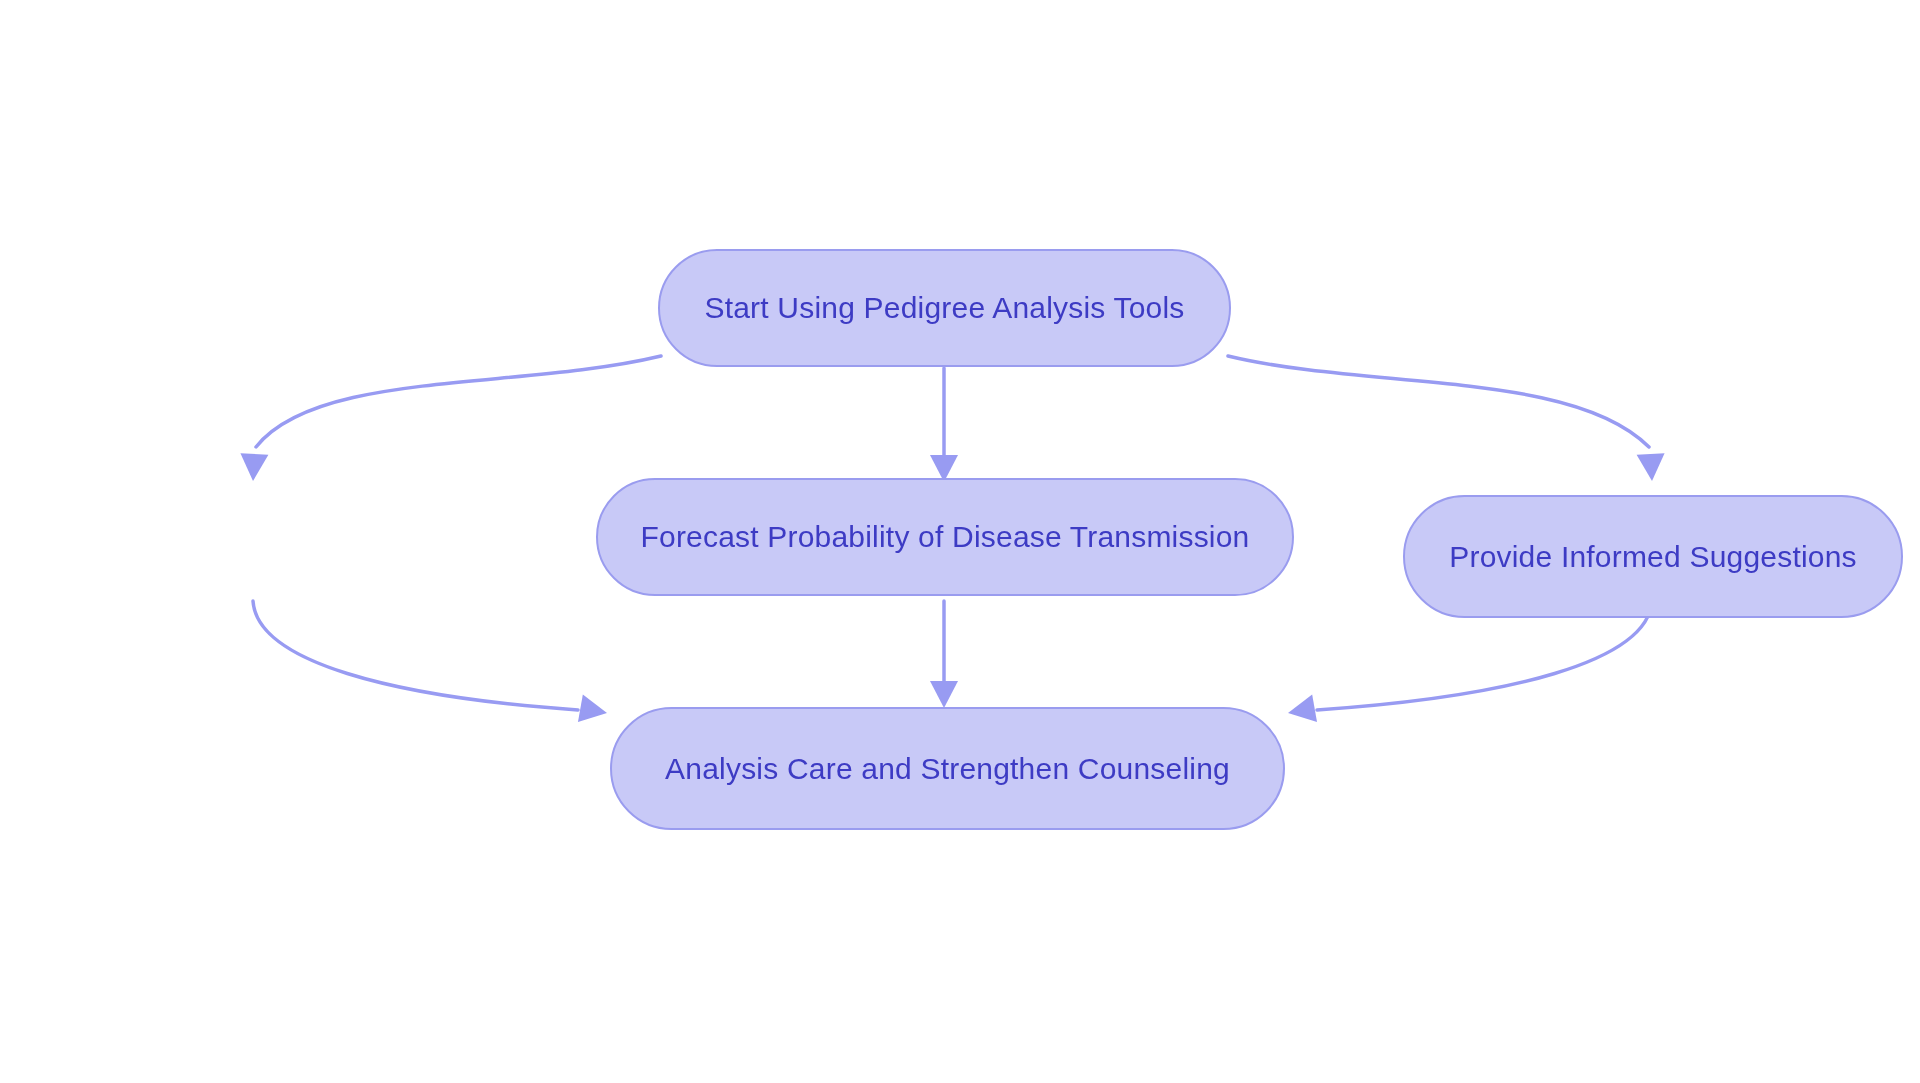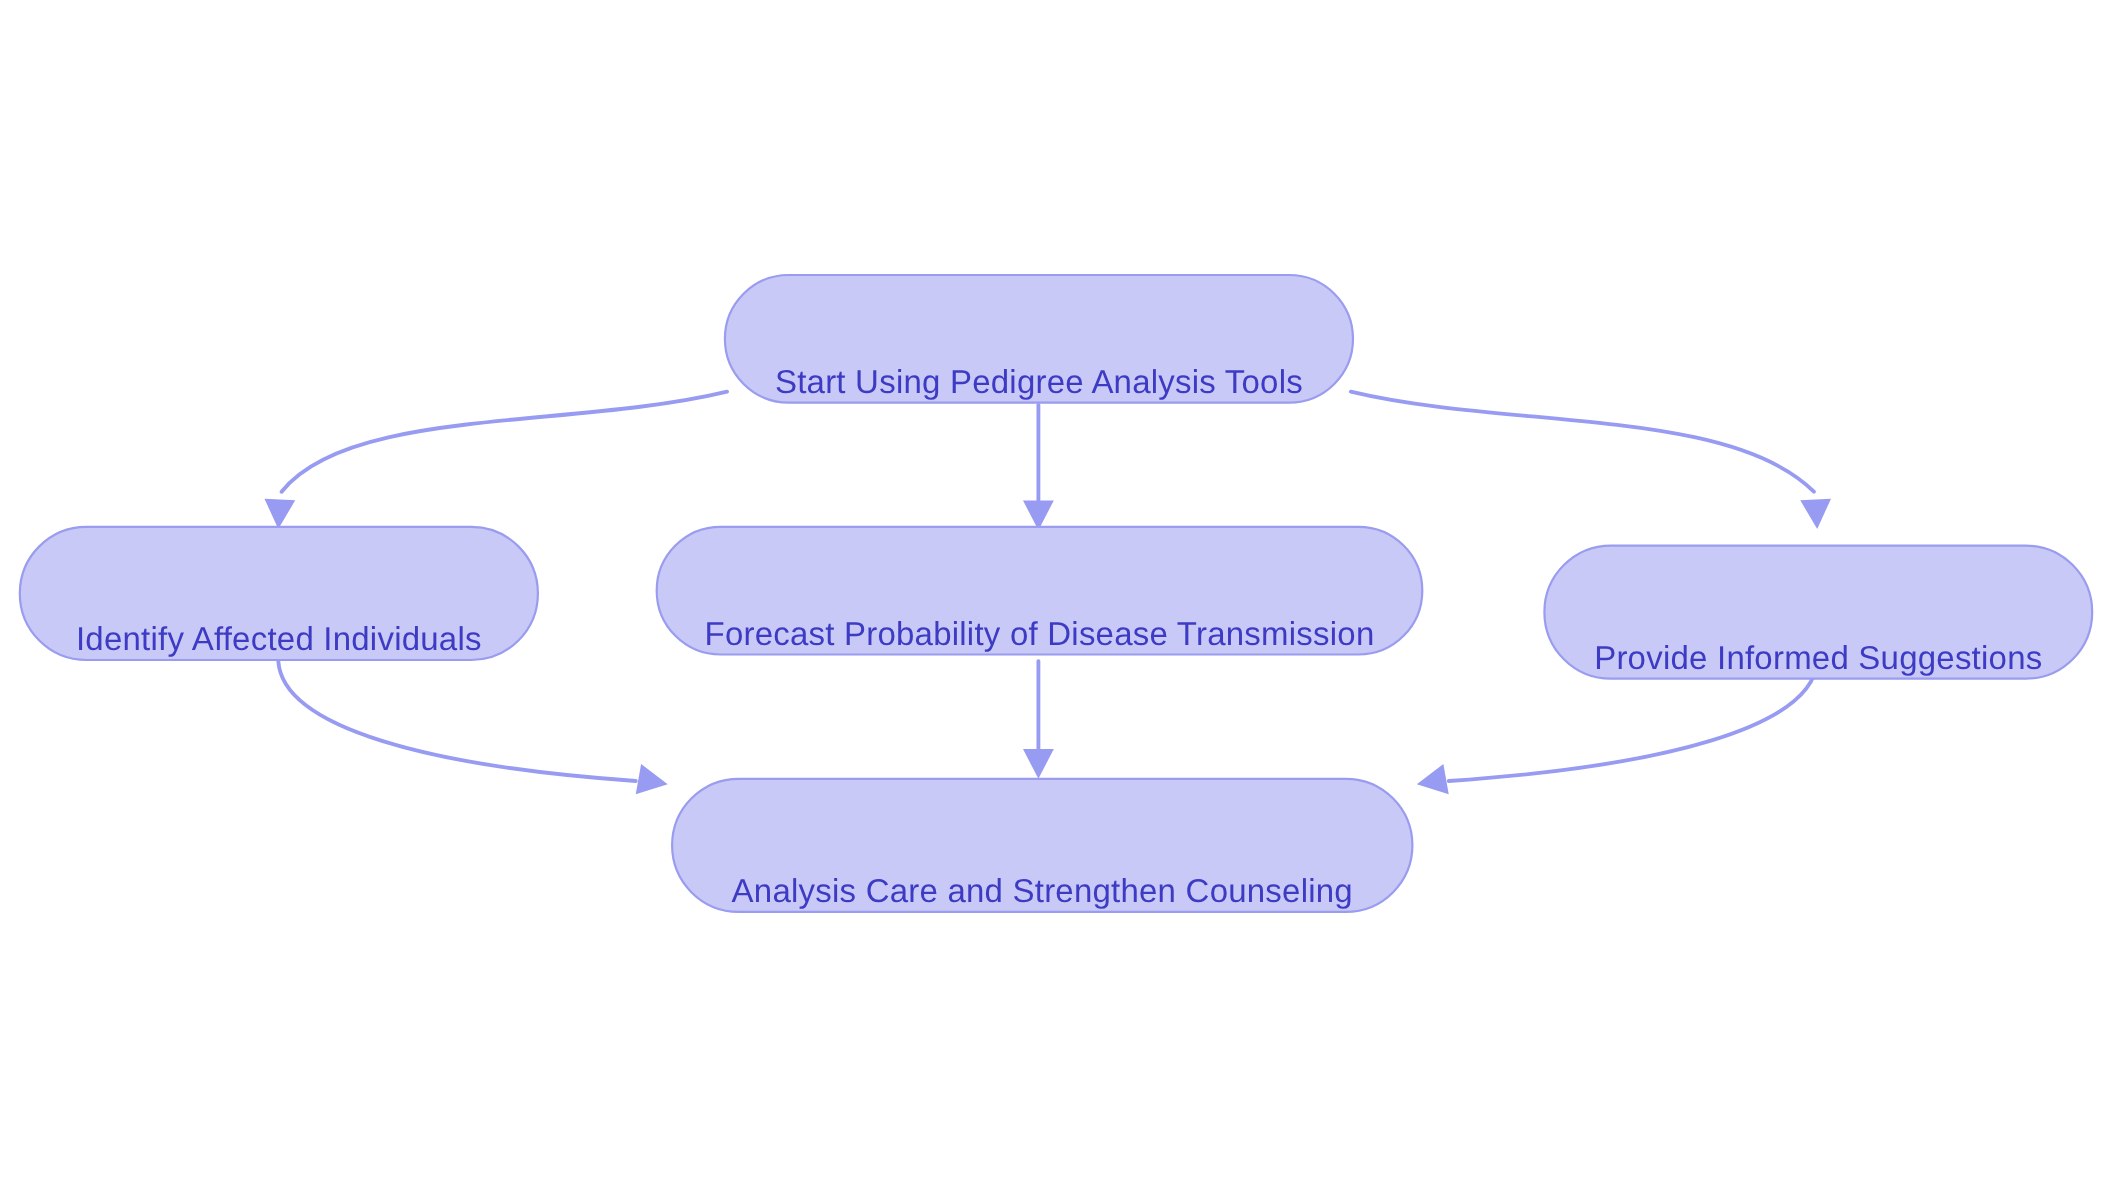--- a/index.html
+++ b/index.html
@@ -29,21 +29,21 @@
     stroke-linecap: round;
   }
   .arrowhead {
     fill: var(--arrow-color, #989bf2);
     stroke: none;
   }
   .node {
     position: absolute;
     box-sizing: border-box;
     display: flex;
-    align-items: flex-end;
+    align-items: center;
     justify-content: center;
     text-align: center;
     background: var(--node-fill, #c8c9f7);
     border: 2px solid var(--node-border, #9a9cef);
     border-radius: 62px;
     color: var(--text-color, #3d3bc4);
     font-size: 30px;
     letter-spacing: 0.2px;
     white-space: nowrap;
   }
@@ -76,23 +76,20 @@
     <polygon class="arrowhead" points="0,0 -14,-27 14,-27" transform="translate(944,708)"></polygon>
 
     <path class="edge" d="M 1652 601 C 1648 662, 1508 697, 1317 710"></path>
     <polygon class="arrowhead" points="0,0 -14,-27 14,-27" transform="translate(1288,713) rotate(80)"></polygon>
   </svg>
 
   <div class="node node-start">
     <span>Start Using Pedigree Analysis Tools</span>
   </div>
 
-  <div class="node node-identify">
-    <span>Identify Affected Individuals</span>
-  </div>
 
   <div class="node node-forecast">
     <span>Forecast Probability of Disease Transmission</span>
   </div>
 
   <div class="node node-provide">
     <span>Provide Informed Suggestions</span>
   </div>
 
   <div class="node node-enhance">

